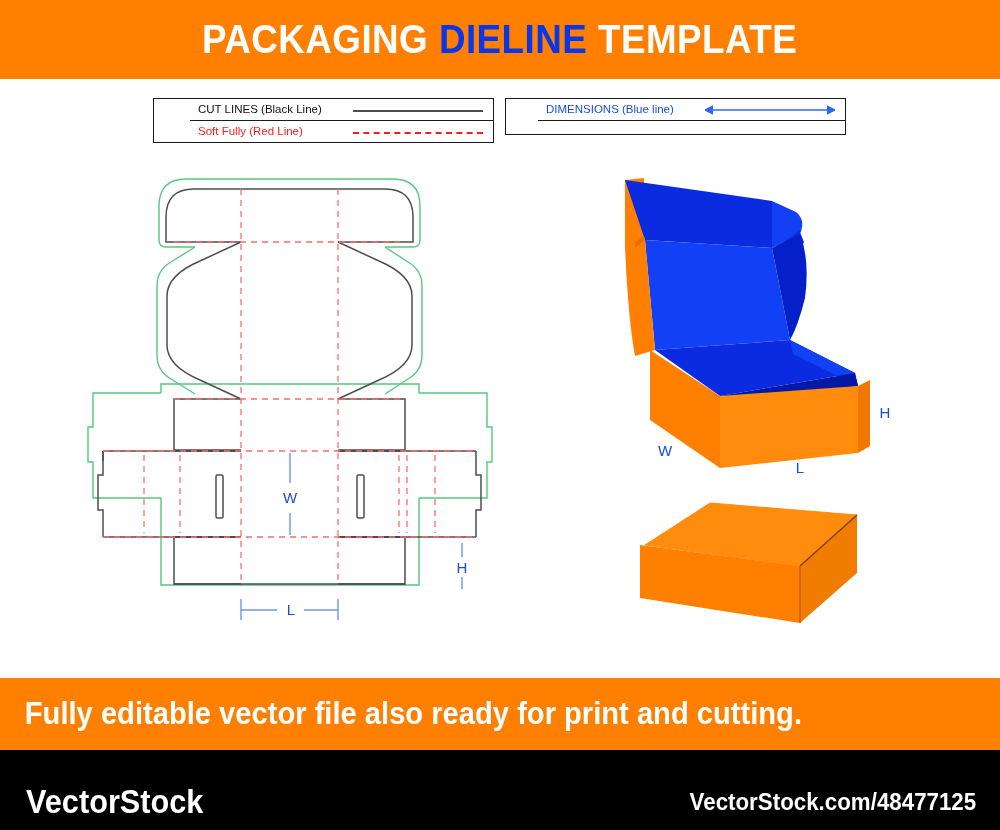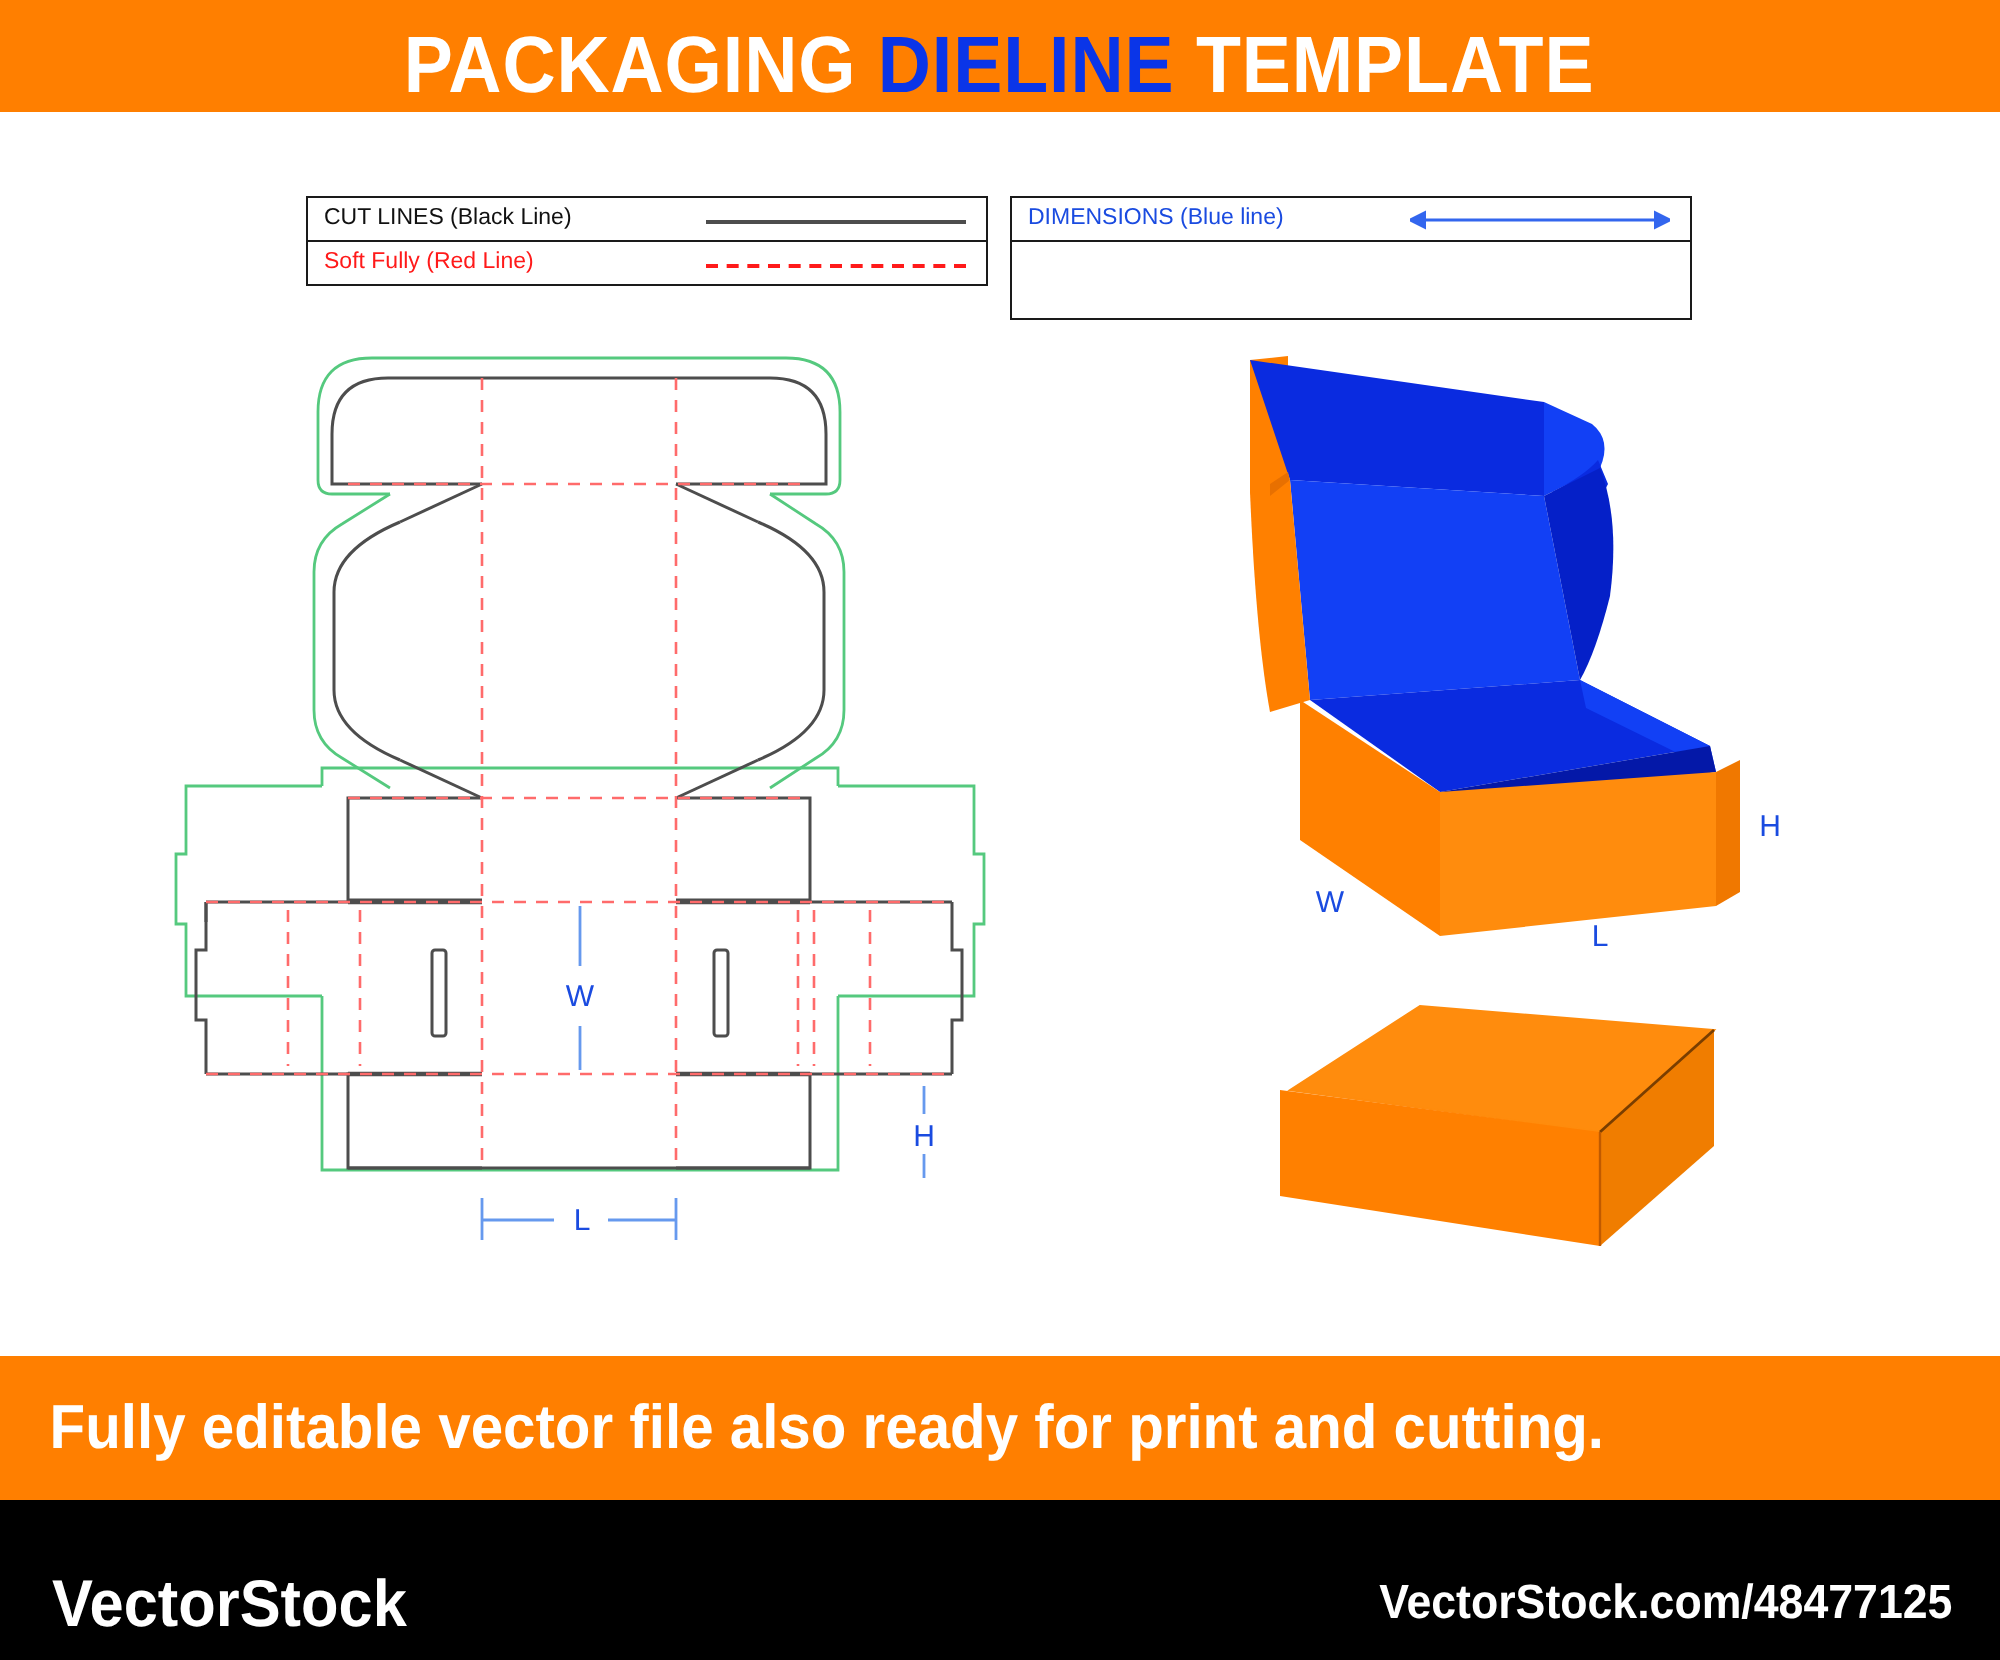--- a/index.html
+++ b/index.html
@@ -13,24 +13,24 @@
     height: 830px;
     position: relative;
     overflow: hidden;
     font-family: "Liberation Sans", sans-serif;
   }
 
   
   #header-banner {
     position: absolute;
     left: 0; top: 0;
-    width: 1000px; height: 56px;
+    width: 1000px; height: 79px;
     background: #FF7F00;
     display: flex;
-    align-items: flex-end;
+    align-items: center;
     justify-content: center;
   }
   #header-title {
     font-family: "Liberation Sans Narrow", "Liberation Sans", sans-serif;
     font-size: 40px;
     font-weight: bold;
     letter-spacing: 0.5px;
     white-space: nowrap;
     transform: scaleX(0.92);
     transform-origin: center;
@@ -38,22 +38,22 @@
   #header-title .w { color: #ffffff; }
   #header-title .b { color: #0A35E8; }
 
   
   .legend-box {
     position: absolute;
     border: 1.6px solid #1a1a1a;
     background: #ffffff;
     box-sizing: border-box;
   }
-  #legend-left  { left: 153px; top: 98px; width: 341px; height: 45px; }
-  #legend-right { left: 505px; top: 98px; width: 341px; height: 62px; }
+  #legend-left  { left: 153px; top: 98px; width: 341px; height: 45px; padding-left: 36px; }
+  #legend-right { left: 505px; top: 98px; width: 341px; height: 37px; padding-left: 32px; }
 
   .legend-row {
     position: relative;
     height: 22px;
     display: flex;
     align-items: center;
     box-sizing: border-box;
   }
   .legend-row.top { border-bottom: 1.6px solid #1a1a1a; }
 

